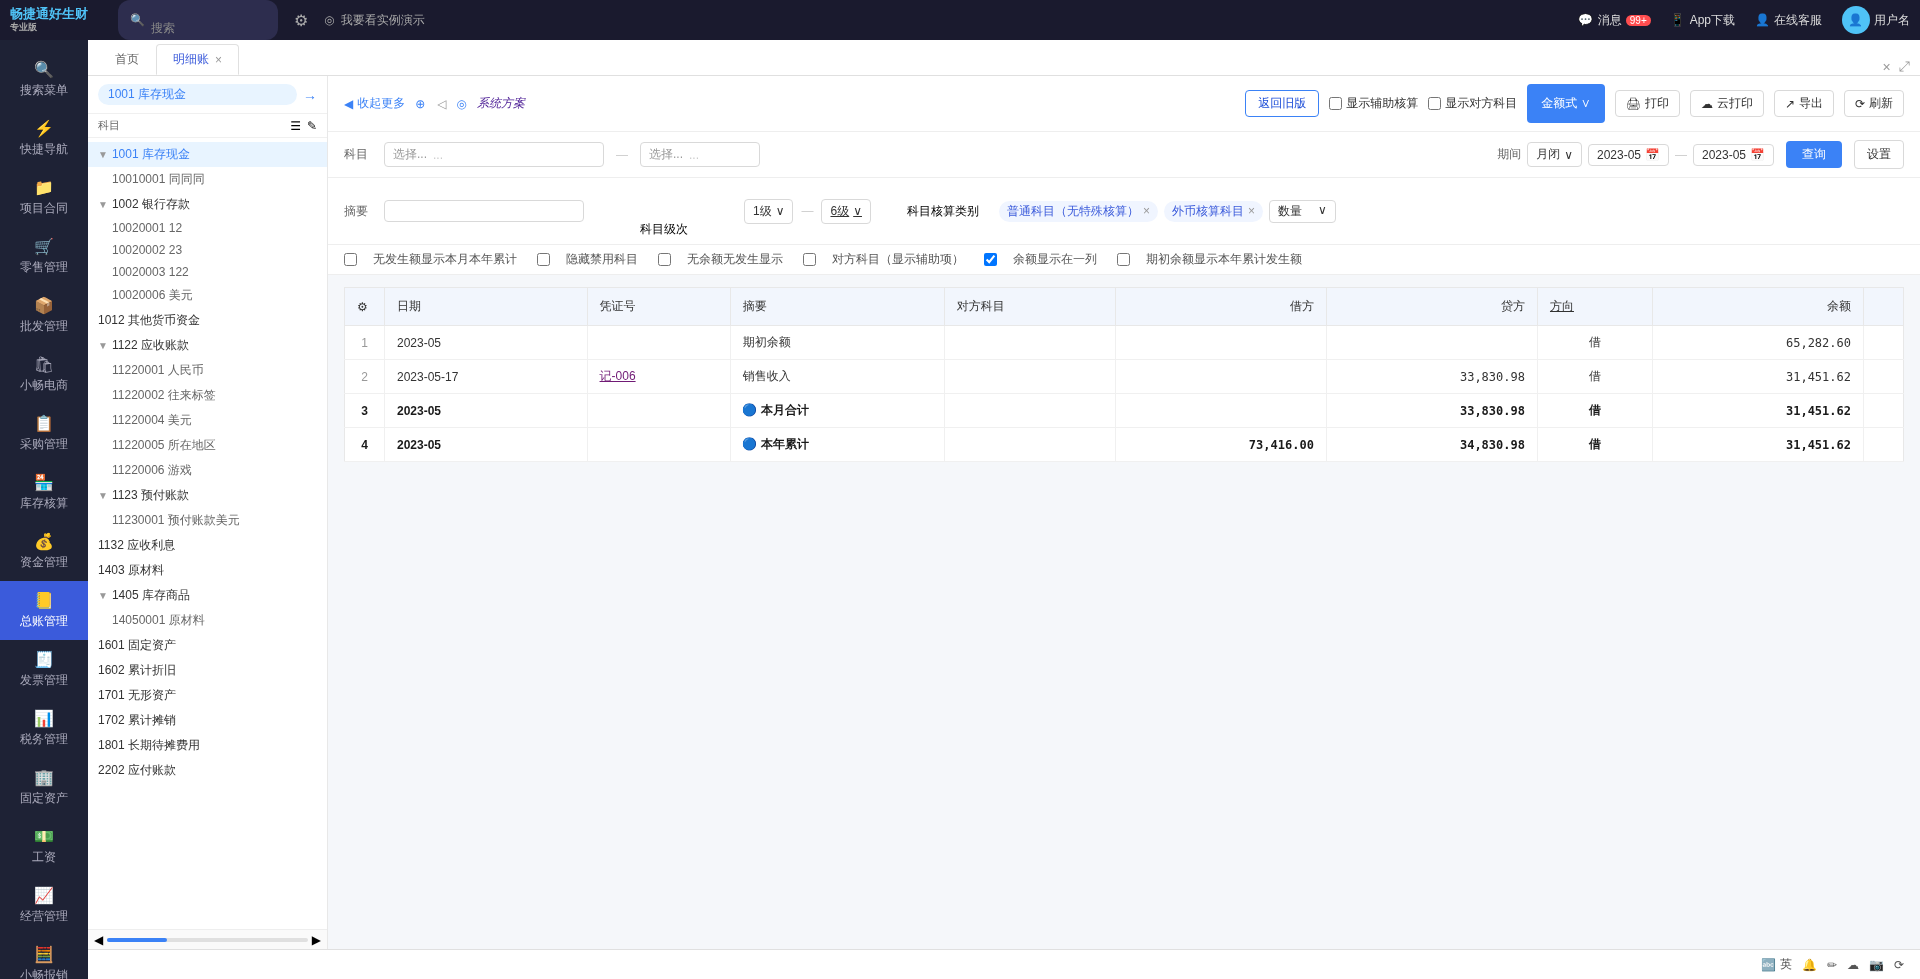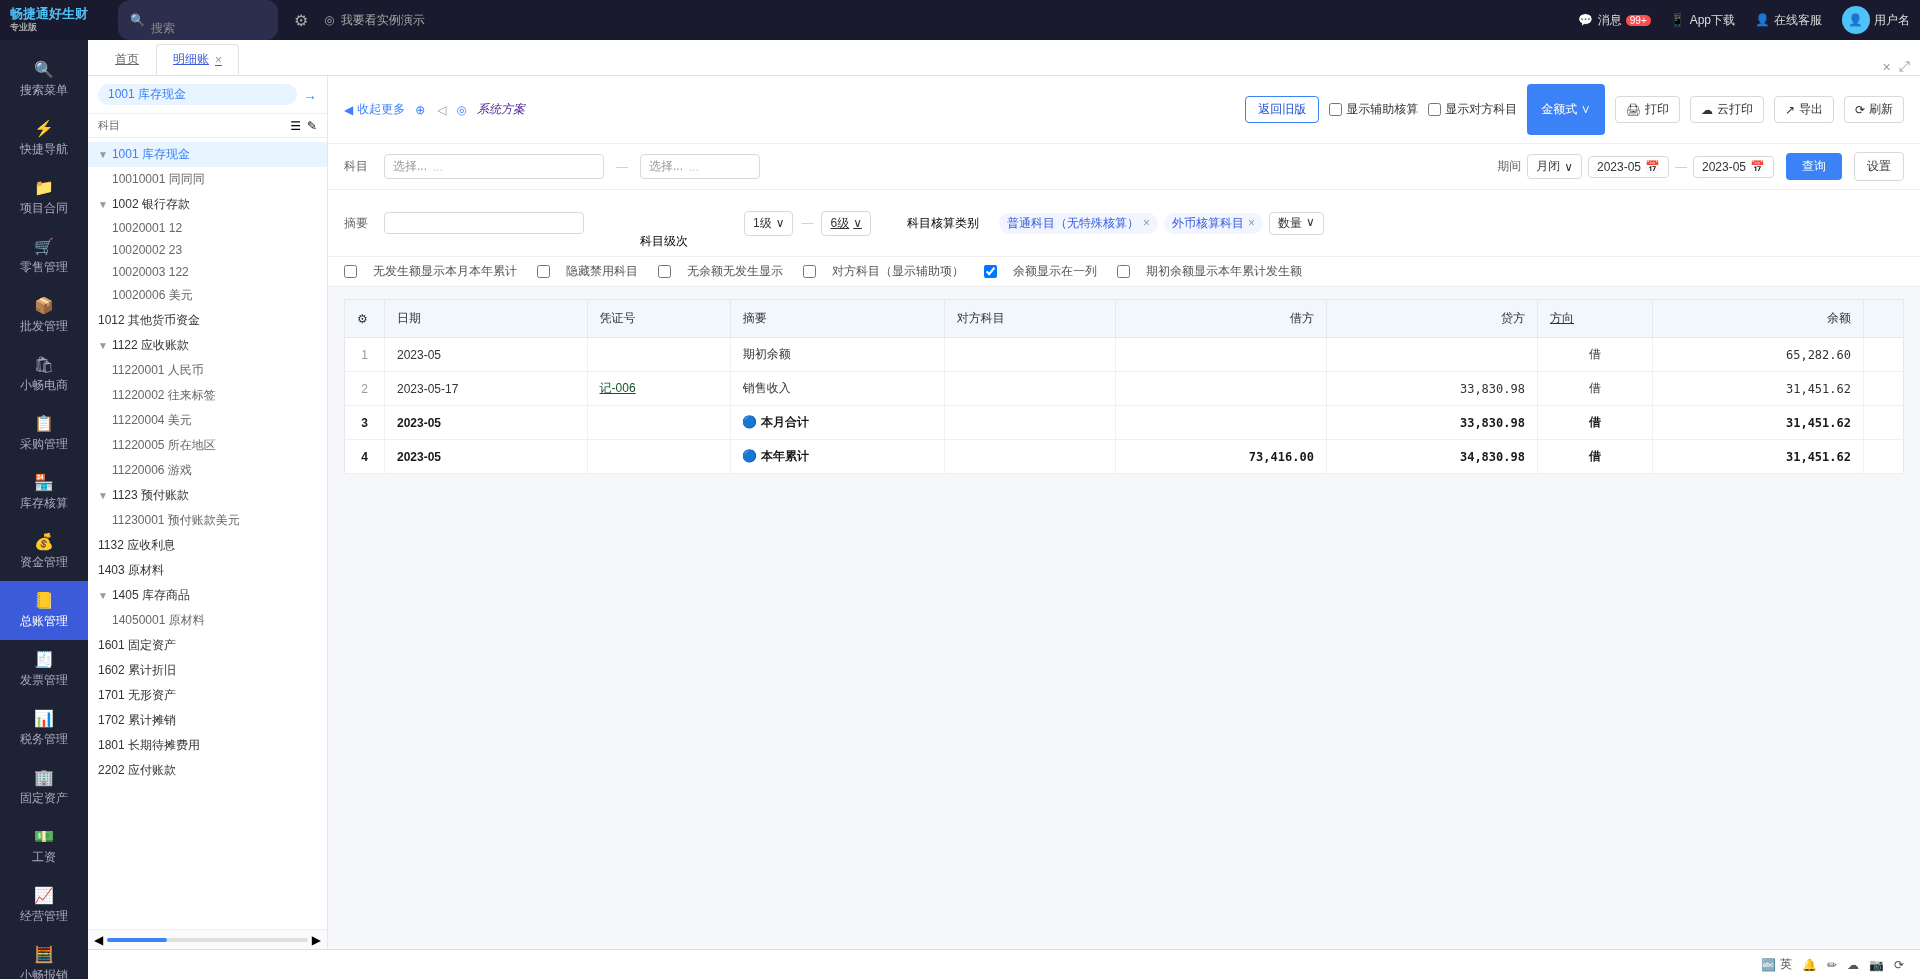--- a/index.html
+++ b/index.html
@@ -29,21 +29,21 @@
     }
     .sidebar-nav-item { width: 100%; padding: 10px 0; display: flex; flex-direction: column; align-items: center; gap: 3px; cursor: pointer; color: #aab; font-size: 11px; }
     .sidebar-nav-item.active { background: #3b5bdb; color: #fff; }
     .sidebar-nav-item .icon { font-size: 16px; }
 
     
     .content-area { flex: 1; display: flex; flex-direction: column; overflow: hidden; }
 
     
     .tab-bar { height: 36px; background: #fff; border-bottom: 1px solid #e0e0e0; display: flex; align-items: flex-end; padding-left: 10px; flex-shrink: 0; }
-    .tab { padding: 6px 16px; cursor: pointer; color: #666; border-top-left-radius: 4px; border-top-right-radius: 4px; display: flex; align-items: center; gap: 6px; border: 1px solid transparent; text-decoration: underline; }
+    .tab { padding: 6px 16px; cursor: pointer; color: #666; border-top-left-radius: 4px; border-top-right-radius: 4px; display: flex; align-items: center; gap: 6px; border: 1px solid transparent; }
     .tab.active { background: #fff; color: #3b5bdb; border-color: #e0e0e0; border-bottom-color: #fff; font-weight: 500; }
     .tab .close { color: #999; font-size: 12px; cursor: pointer; }
     .tab.home { color: #666; }
 
     
     .main-body { display: flex; flex: 1; overflow: hidden; }
 
     
     .account-panel { width: 240px; background: #fff; border-right: 1px solid #e8e8e8; display: flex; flex-direction: column; flex-shrink: 0; }
     .account-panel-header { padding: 8px 10px; display: flex; align-items: center; gap: 6px; border-bottom: 1px solid #f0f0f0; }
@@ -60,21 +60,21 @@
     
     .right-content { flex: 1; display: flex; flex-direction: column; overflow: hidden; background: #f5f7fa; }
 
     
     .actions-bar { background: #fff; padding: 8px 16px; display: flex; align-items: center; gap: 10px; border-bottom: 1px solid #eee; flex-shrink: 0; }
     .btn-collapse { color: #3b82f6; cursor: pointer; display: flex; align-items: center; gap: 4px; }
     .actions-right { margin-left: auto; display: flex; align-items: center; gap: 10px; }
     .btn-back { background: #fff; border: 1px solid #3b82f6; color: #1d4ed8; padding: 4px 12px; border-radius: 4px; cursor: pointer; }
     .checkbox-item { display: flex; align-items: center; gap: 4px; color: #333; white-space: nowrap; }
     .checkbox-item input { cursor: pointer; }
-    .btn-primary { background: #3b82f6; color: #fff; padding: 17px 14px; border: none; border-radius: 4px; cursor: pointer; display: flex; align-items: center; gap: 4px; text-align: center; }
+    .btn-primary { background: #3b82f6; color: #fff; padding: 11px 14px; border: none; border-radius: 4px; cursor: pointer; display: flex; align-items: center; gap: 4px; text-align: center; }
     .btn-outline { background: #fff; border: 1px solid #d9d9d9; color: #333; padding: 4px 10px; border-radius: 4px; cursor: pointer; display: flex; align-items: center; gap: 4px; }
     .filter-tag { background: #f0f5ff; color: #3b5bdb; padding: 2px 8px; border-radius: 12px; display: flex; align-items: center; gap: 4px; font-size: 11px; }
     .filter-tag .remove { cursor: pointer; color: #999; }
     .btn-query { background: #3b82f6; color: #fff; padding: 5px 16px; border: none; border-radius: 4px; cursor: pointer; }
     .btn-setting { background: #fff; border: 1px solid #d9d9d9; color: #333; padding: 5px 12px; border-radius: 4px; cursor: pointer; }
 
     
     .checkbox-row { display: flex; align-items: center; gap: 20px; padding: 6px 16px; background: #fff; border-bottom: 1px solid #eee; flex-shrink: 0; }
     .checkbox-option { display: flex; align-items: center; gap: 16px; color: #555; }
     .checkbox-option input { cursor: pointer; }
@@ -83,21 +83,21 @@
     .table-container { flex: 1; overflow: auto; padding: 12px 16px; }
     .data-table { width: 100%; background: #fff; border-collapse: collapse; border: 1px solid #e8e8e8; border-radius: 4px; }
     .data-table thead { background: #f2f6fd; }
     .data-table th { padding: 10px 12px; text-align: left; color: #333; font-weight: 500; border-bottom: 1px solid #e8e8e8; border-right: 1px solid #e8e8e8; white-space: nowrap; }
     .data-table th:last-child { border-right: none; }
     .data-table td { padding: 8px 12px; color: #333; border-bottom: 1px solid #f0f0f0; border-right: 1px solid #f0f0f0; }
     .data-table td:last-child { border-right: none; }
     .data-table .row-num { color: #999; text-align: center; width: 40px; }
     .data-table .amount { text-align: right; font-family: monospace; }
     .data-table .direction { text-align: center; }
-    .data-table .link { color: #14532d; text-decoration: underline; cursor: pointer; }
+    .data-table .link { color: #701a75; text-decoration: underline; cursor: pointer; }
     .data-table .bold-row td { font-weight: bold; color: #1a1a1a; }
     .settings-th { text-align: center; width: 40px; }
 
     
     .bottom-bar { height: 30px; background: #fff; border-top: 1px solid #e0e0e0; display: flex; align-items: center; justify-content: flex-end; padding: 0 16px; gap: 16px; font-size: 11px; color: #666; }
     .bottom-right { display: flex; align-items: center; gap: 10px; }
     .bottom-btn { display: flex; align-items: center; gap: 4px; cursor: pointer; color: #555; }
 
     
     ::-webkit-scrollbar { width: 6px; height: 6px; }
@@ -431,21 +431,21 @@
           <span style="margin-left:20px;">科目核算类别</span>
           <div style="display:flex;align-items:center;gap:6px;margin-left:4px;">
             <div class="filter-tag">
               <span>普通科目（无特殊核算）</span>
               <span class="remove">×</span>
             </div>
             <div class="filter-tag">
               <span>外币核算科目</span>
               <span class="remove">×</span>
             </div>
-            <div style="border:1px solid #d9d9d9;border-radius:4px;padding:2px 8px;color:#333;background:#fff;display:flex;align-items:flex-start;gap:4px;cursor:pointer;">
+            <div style="border:1px solid #d9d9d9;border-radius:4px;padding:2px 8px;color:#333;background:#fff;display:flex;align-items:flex-start;gap:16px;cursor:pointer;">
               <span>数量</span>
               <span>∨</span>
             </div>
           </div>
         </div>
 
         <div class="checkbox-row">
           <label class="checkbox-option">
             <input type="checkbox" style="">
             <span>无发生额显示本月本年累计</span>

